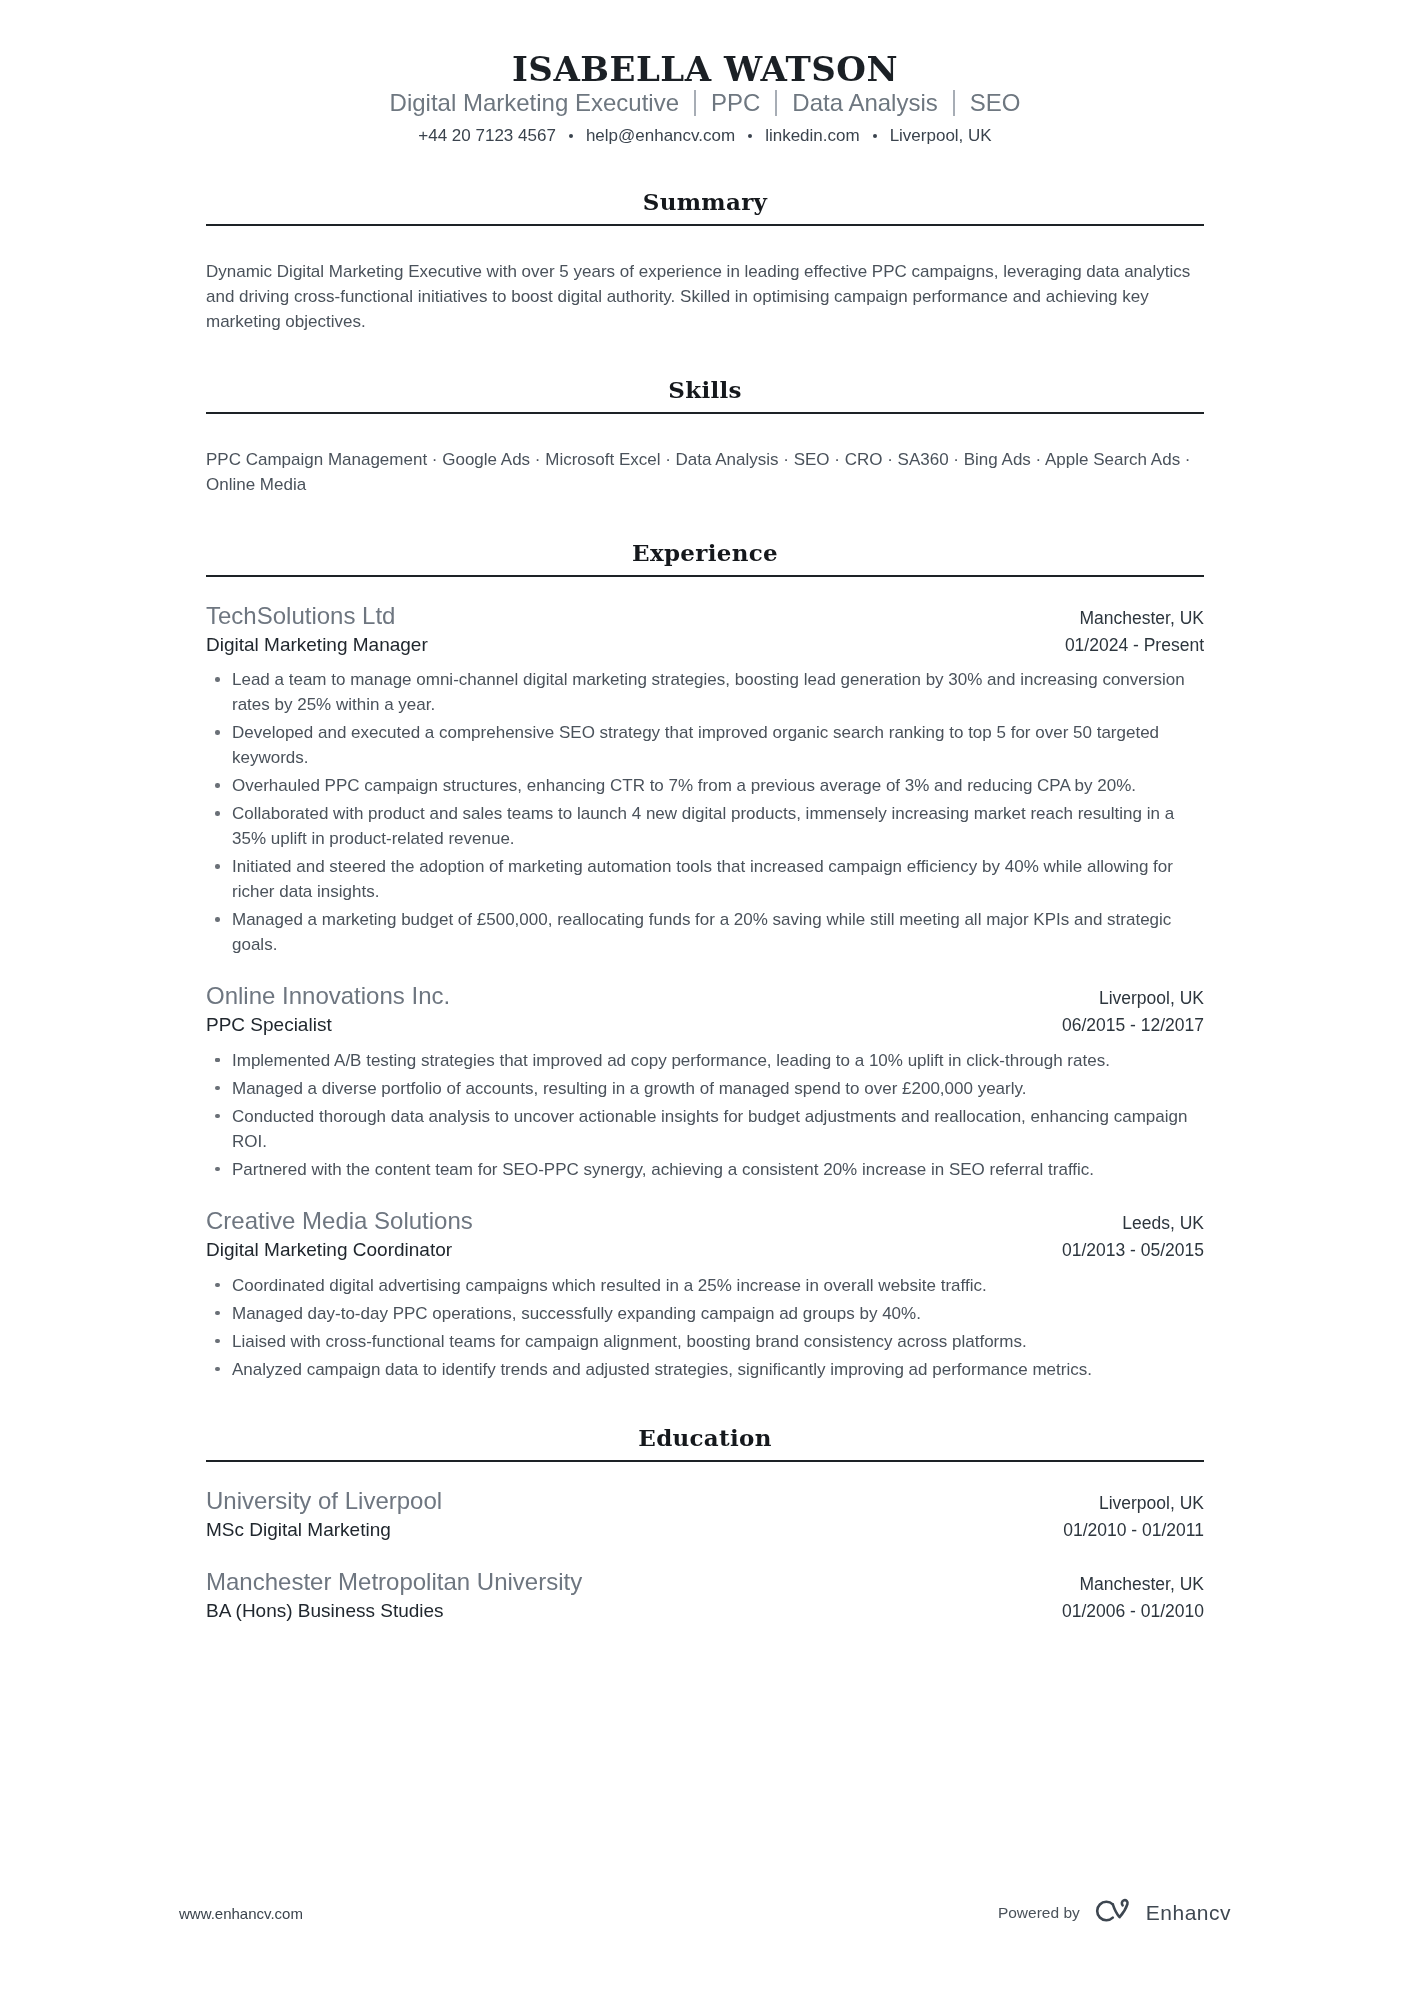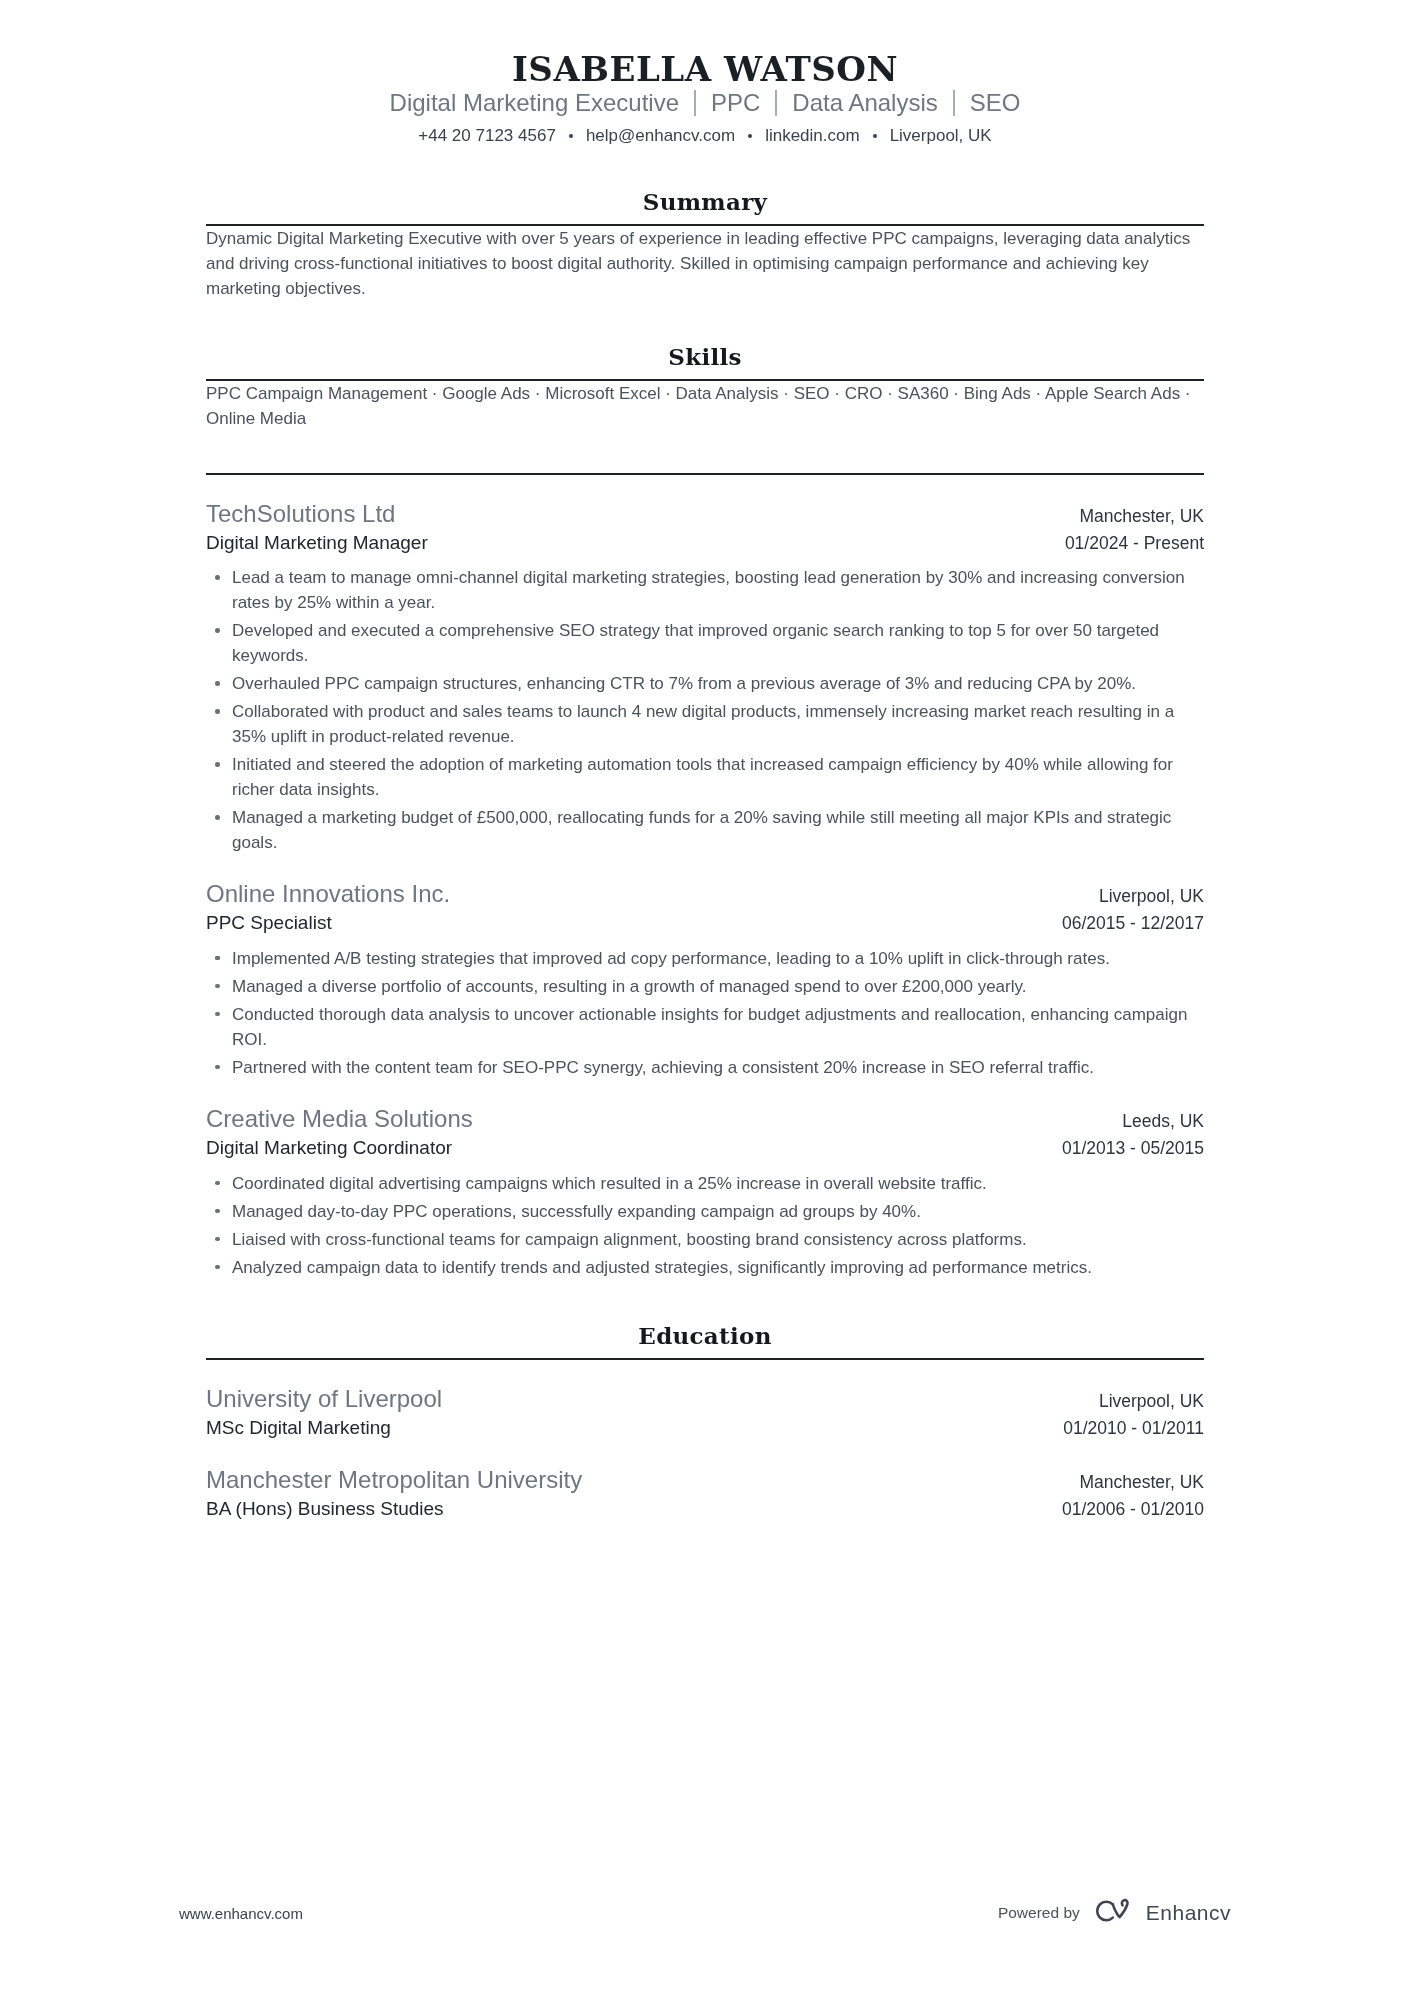--- a/index.html
+++ b/index.html
@@ -55,21 +55,21 @@
     font-size: 23px;
     color: #15181c;
     letter-spacing: 0.3px;
   }
   .sec-rule {
     height: 0;
     border: none;
     border-top: 2px solid #1d2226;
     margin: 9px 0 0 0;
   }
-  .sec-body { margin-top: 0; }
+  .sec-body { margin-top: 33px; }
   .para { font-size: 17px; line-height: 25px; color: #4a525b; }
 
   
   .entry { margin-top: 24px; }
   .entry:first-child { margin-top: 18px; }
   .erow { display: flex; justify-content: space-between; align-items: baseline; }
   .company {
     font-size: 24px;
     color: #6e7680;
     line-height: 1.25;
@@ -135,20 +135,21 @@
 
     <div class="section">
       <div class="sec-head">Skills</div>
       <hr class="sec-rule">
       <div class="sec-body">
         <div class="para">PPC Campaign Management · Google Ads · Microsoft Excel · Data Analysis · SEO · CRO · SA360 · Bing Ads · Apple Search Ads · Online Media</div>
       </div>
     </div>
 
     <div class="section">
+      <div class="sec-head">Experience</div>
       <hr class="sec-rule">
 
       <div class="entry">
         <div class="erow">
           <div class="company">TechSolutions Ltd</div>
           <div class="loc">Manchester, UK</div>
         </div>
         <div class="erow">
           <div class="role">Digital Marketing Manager</div>
           <div class="dates">01/2024 - Present</div>

